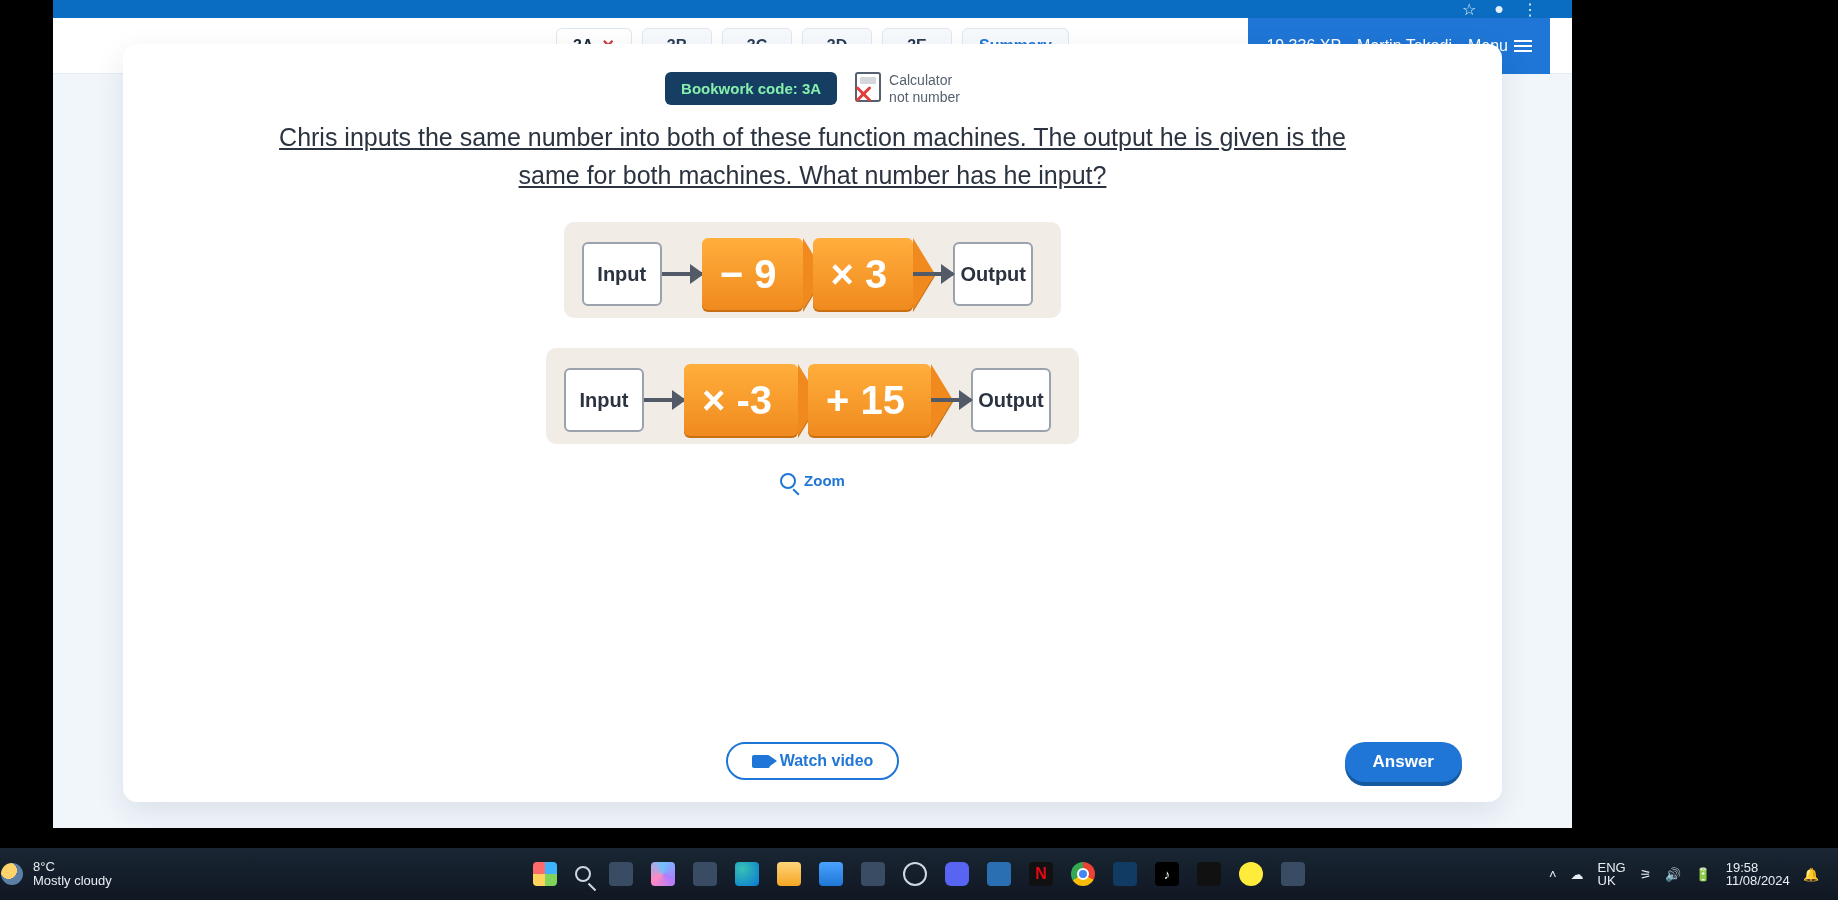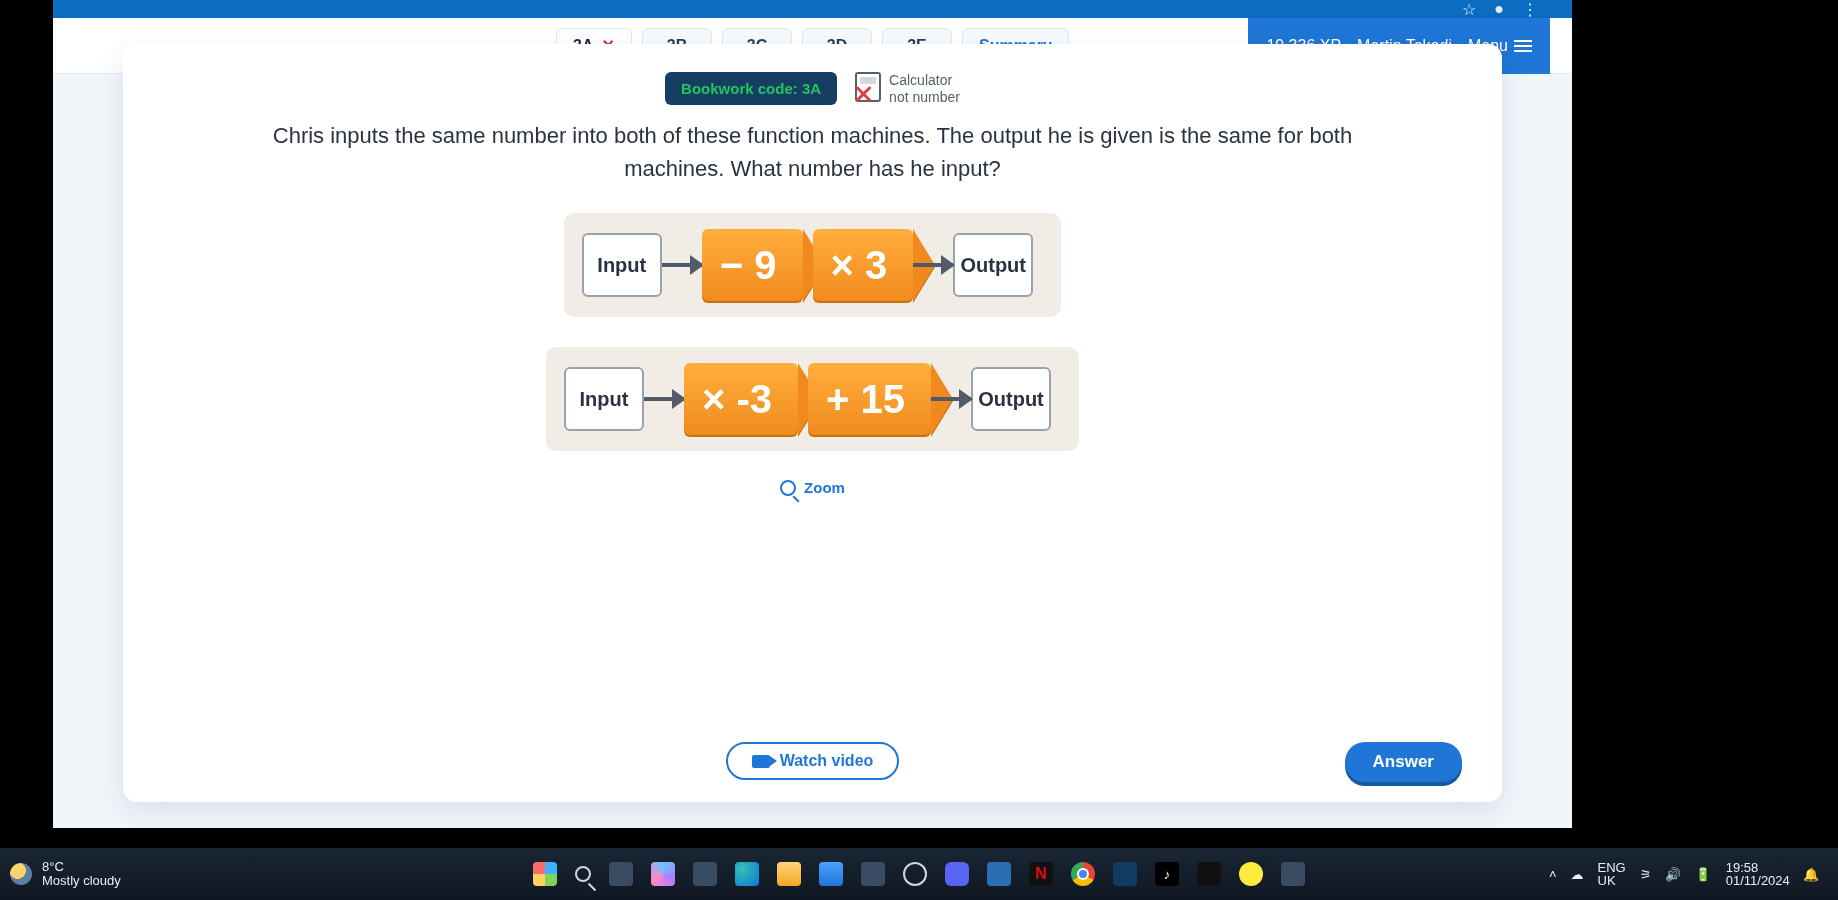--- a/index.html
+++ b/index.html
@@ -30,32 +30,32 @@
   .ham { display:inline-flex; flex-direction:column; gap:3px;}
   .ham i { width:18px; height:2px; background:#fff; display:block;}
   
   .card {
     position:absolute; left:70px; right:70px; top:26px; bottom:26px;
     background:#fff; border-radius:14px; box-shadow:0 10px 30px rgba(20,40,70,.1);
     padding:28px 40px 24px;
   }
   .meta-row { display:flex; align-items:center; justify-content:center; gap:18px; margin-bottom:14px;}
   .bookwork {
-    background:#163e63; color:#22c55e; padding:8px 16px; border-radius:6px; font-size:15px; font-weight:600;
+    background:#163e63; color:#86efac; padding:8px 16px; border-radius:6px; font-size:15px; font-weight:600;
   }
   .calc-wrap { display:flex; gap:8px; color:#55616e; font-size:14px; line-height:1.15;}
   .calc-icon { width:26px; height:30px; border:2px solid #55616e; border-radius:3px; position:relative; display:inline-block;}
   .calc-icon::before { content:""; position:absolute; left:3px; right:3px; top:3px; height:7px; background:#55616e; opacity:.25; border-radius:1px;}
   .calc-x { position:absolute; left:-4px; bottom:-4px; width:20px; height:20px; }
   .calc-x::before,.calc-x::after{content:"";position:absolute;left:9px;top:0;width:3px;height:20px;background:#e23c3c;border-radius:2px;}
   .calc-x::before{transform:rotate(45deg);} .calc-x::after{transform:rotate(-45deg);}
-  .question { text-align:center; font-size:22px; color:#2b3340; max-width:1100px; margin:0 auto 28px; line-height:1.5;}
+  .question { text-align:center; font-size:25px; color:#2b3340; max-width:1100px; margin:0 auto 28px; line-height:1.5;text-decoration:underline;}
   .machines { display:flex; flex-direction:column; align-items:center; gap:30px; }
   .machine {
-    background:#f1ece6; border-radius:10px; padding:16px 28px 16px 18px;
+    background:#f1ece6; border-radius:10px; padding:16px 28px 8px 18px;
     display:flex; align-items:center; gap:0;
   }
   .io-box {
     width:80px; height:64px; background:#fff; border:2px solid #9aa2ac; border-radius:6px;
     display:flex; align-items:center; justify-content:center; font-size:20px; font-weight:600; color:#2b3340;
   }
   .arrow { position:relative; width:40px; height:4px; background:#515a66;}
   .arrow::after{content:"";position:absolute;right:-2px;top:-8px;border-left:14px solid #515a66;border-top:10px solid transparent;border-bottom:10px solid transparent;}
   .op {
     position:relative; height:72px; display:flex; align-items:center; justify-content:center;
@@ -86,21 +86,21 @@
     background:#1f76d6; color:#fff; padding:10px 28px; border-radius:999px; font-weight:700; font-size:17px;
     box-shadow:0 4px 0 #1559a0;
     margin-left:48px;
   }
   
   .taskbar {
     position:absolute; left:0; right:0; bottom:0; height:52px;
     background:linear-gradient(#1a2634,#0f1722);
     display:flex; align-items:center; color:#e9eef5; font-size:13px;
   }
-  .tb-left { display:flex; align-items:center; gap:10px; padding-left:10px;}
+  .tb-left { display:flex; align-items:center; gap:10px; padding-left:1px;}
   .weather-ic { width:22px; height:22px; border-radius:50%; background:radial-gradient(circle at 35% 35%, #ffd36b 0 40%, transparent 41%), #5b7fa6; position:relative;}
   .weather-txt { line-height:1.1; }
   .tb-center { position:absolute; left:50%; transform:translateX(-50%); display:flex; align-items:center; gap:18px;}
   .tb-icon { width:24px; height:24px; border-radius:4px; display:inline-block; }
   .tb-center .tb-icon.win{background:conic-gradient(#3db3ff 0 25%,#7fd35b 0 50%,#ffd35b 0 75%,#ff6b6b 0);}
   .tb-center .tb-icon.search{border:2px solid #cfd7e0;border-radius:50%;width:16px;height:16px;position:relative;}
   .tb-center .tb-icon.search::after{content:"";position:absolute;right:-8px;bottom:-8px;width:10px;height:2px;background:#cfd7e0;transform:rotate(45deg);}
   .tb-icon.generic{background:#3a4c63;}
   .tb-icon.edge{background:radial-gradient(circle at 30% 30%,#35c1b4,#0a78d4);}
   .tb-icon.files{background:linear-gradient(#ffd47a,#f5a623);}
@@ -262,18 +262,18 @@
       <span>☁</span>
       <span class="lang">
         <div>ENG</div>
         <div>UK</div>
       </span>
       <span>⚞</span>
       <span>🔊</span>
       <span>🔋</span>
       <span class="time">
         <div>19:58</div>
-        <div>01/11/2024</div>
+        <div>11/08/2024</div>
       </span>
       <span>🔔</span>
     </div>
   </div>
 </div>
 
 </body></html>

